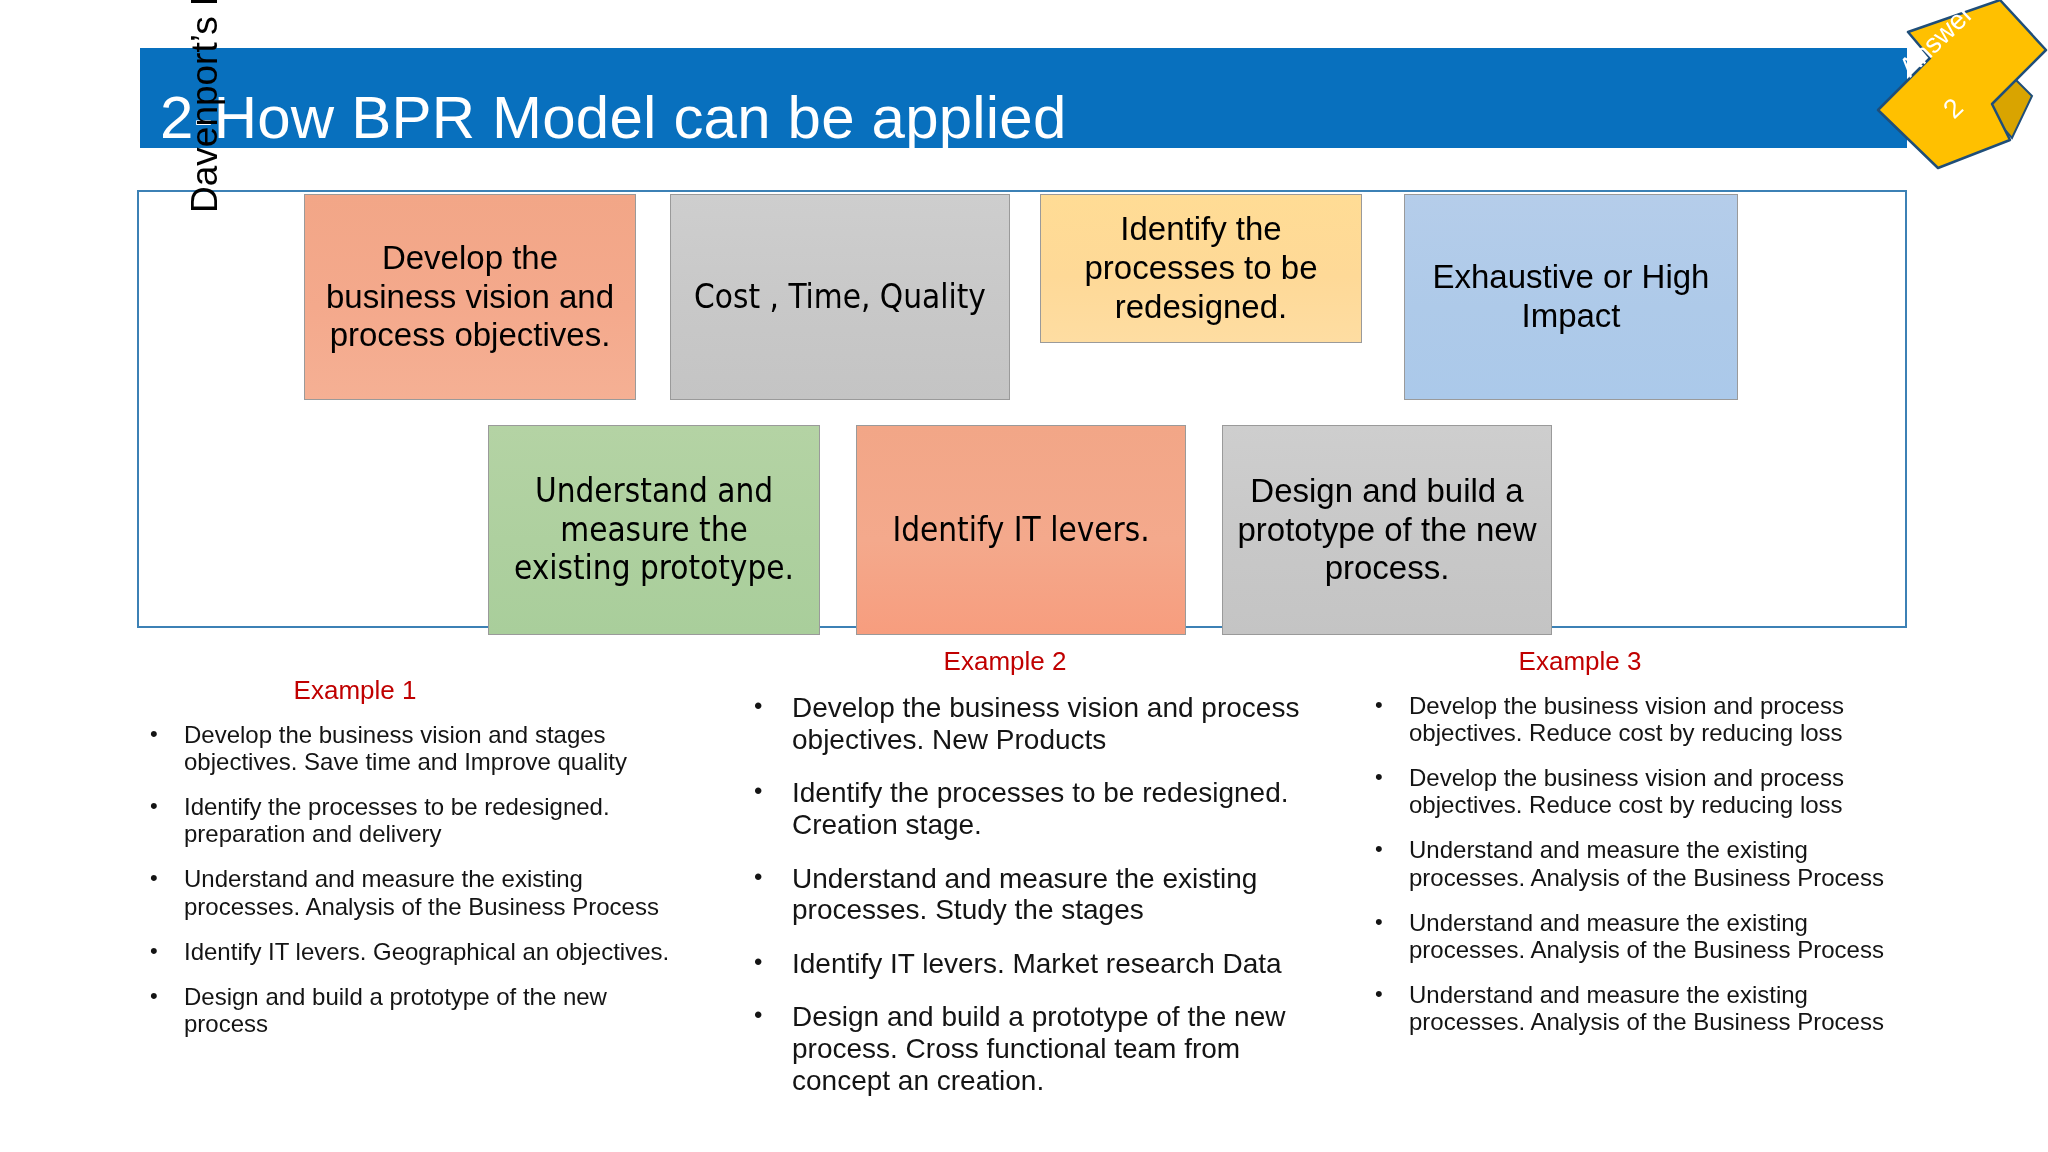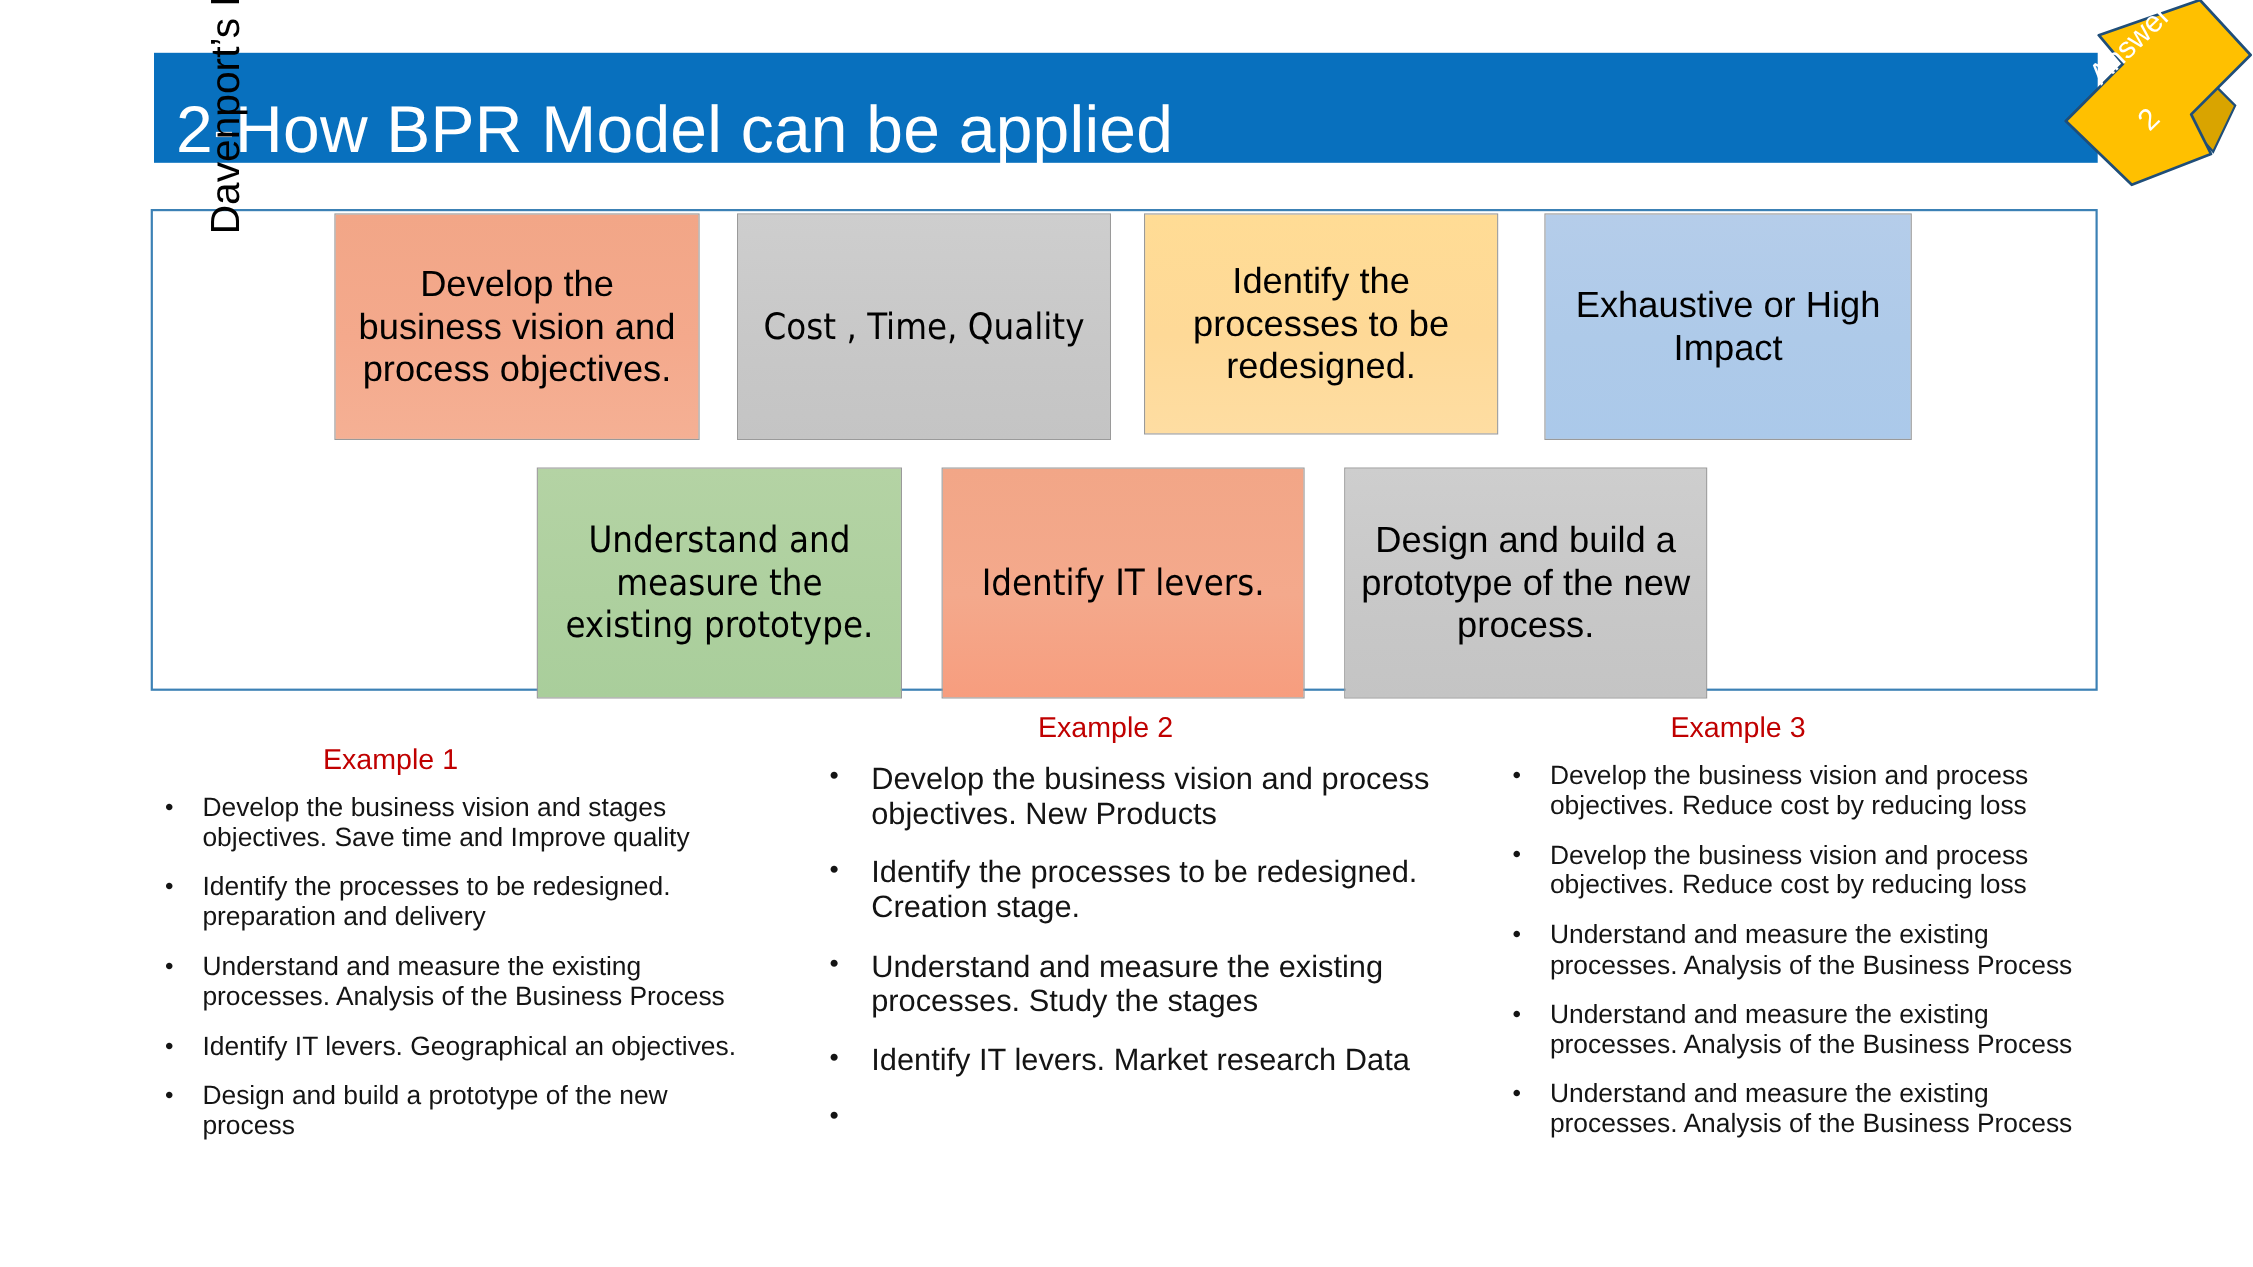--- a/index.html
+++ b/index.html
@@ -99,21 +99,21 @@
     line-height: 1.18;
     color: #000000;
   }
   .dbox.narrowfont { font-family: "DejaVu Sans Condensed", "Liberation Sans", sans-serif; }
 
   
   #box-r1-0 { left: 304px; top: 194px; width: 332px; height: 206px;
     background: linear-gradient(180deg,#f2a687 0%,#f4a98c 55%,#f5b094 100%); }
   #box-r1-1 { left: 670px; top: 194px; width: 340px; height: 206px;
     background: linear-gradient(180deg,#cecece 0%,#c8c8c8 55%,#c4c4c4 100%); }
-  #box-r1-2 { left: 1040px; top: 194px; width: 322px; height: 201px;
+  #box-r1-2 { left: 1040px; top: 194px; width: 322px; height: 149px;
     background: linear-gradient(180deg,#ffdc95 0%,#fed997 55%,#fedda2 100%); }
   #box-r1-3 { left: 1404px; top: 194px; width: 334px; height: 206px;
     background: linear-gradient(180deg,#b5cdea 0%,#aecae9 55%,#abc9ea 100%); }
 
   
   #box-r2-0 { left: 488px; top: 425px; width: 332px; height: 210px;
     background: linear-gradient(180deg,#b4d3a4 0%,#aed09f 55%,#a9ce9b 100%); }
   #box-r2-1 { left: 856px; top: 425px; width: 330px; height: 210px;
     background: linear-gradient(180deg,#f2a687 0%,#f4a98c 55%,#f79d7e 100%); }
   #box-r2-2 { left: 1222px; top: 425px; width: 330px; height: 210px;
@@ -220,21 +220,21 @@
   </ul>
 </div>
 
 <div class="example-col" id="col-2">
   <div class="example-heading">Example 2</div>
   <ul class="bullets">
     <li><span class="dot">•</span><span>Develop the business vision and process objectives. New Products</span></li>
     <li><span class="dot">•</span><span>Identify the processes to be redesigned. Creation stage.</span></li>
     <li><span class="dot">•</span><span>Understand and measure the existing processes. Study the stages</span></li>
     <li><span class="dot">•</span><span>Identify IT levers. Market research Data</span></li>
-    <li><span class="dot">•</span></li>
+    <li><span class="dot">•</span><span>Design and build a prototype of the new process. Cross functional team from concept an creation.</span></li>
   </ul>
 </div>
 
 <div class="example-col" id="col-3">
   <div class="example-heading">Example 3</div>
   <ul class="bullets">
     <li><span class="dot">•</span><span>Develop the business vision and process objectives. Reduce cost by reducing loss</span></li>
     <li><span class="dot">•</span><span>Develop the business vision and process objectives. Reduce cost by reducing loss</span></li>
     <li><span class="dot">•</span><span>Understand and measure the existing processes. Analysis of the Business Process</span></li>
     <li><span class="dot">•</span><span>Understand and measure the existing processes. Analysis of the Business Process</span></li>

